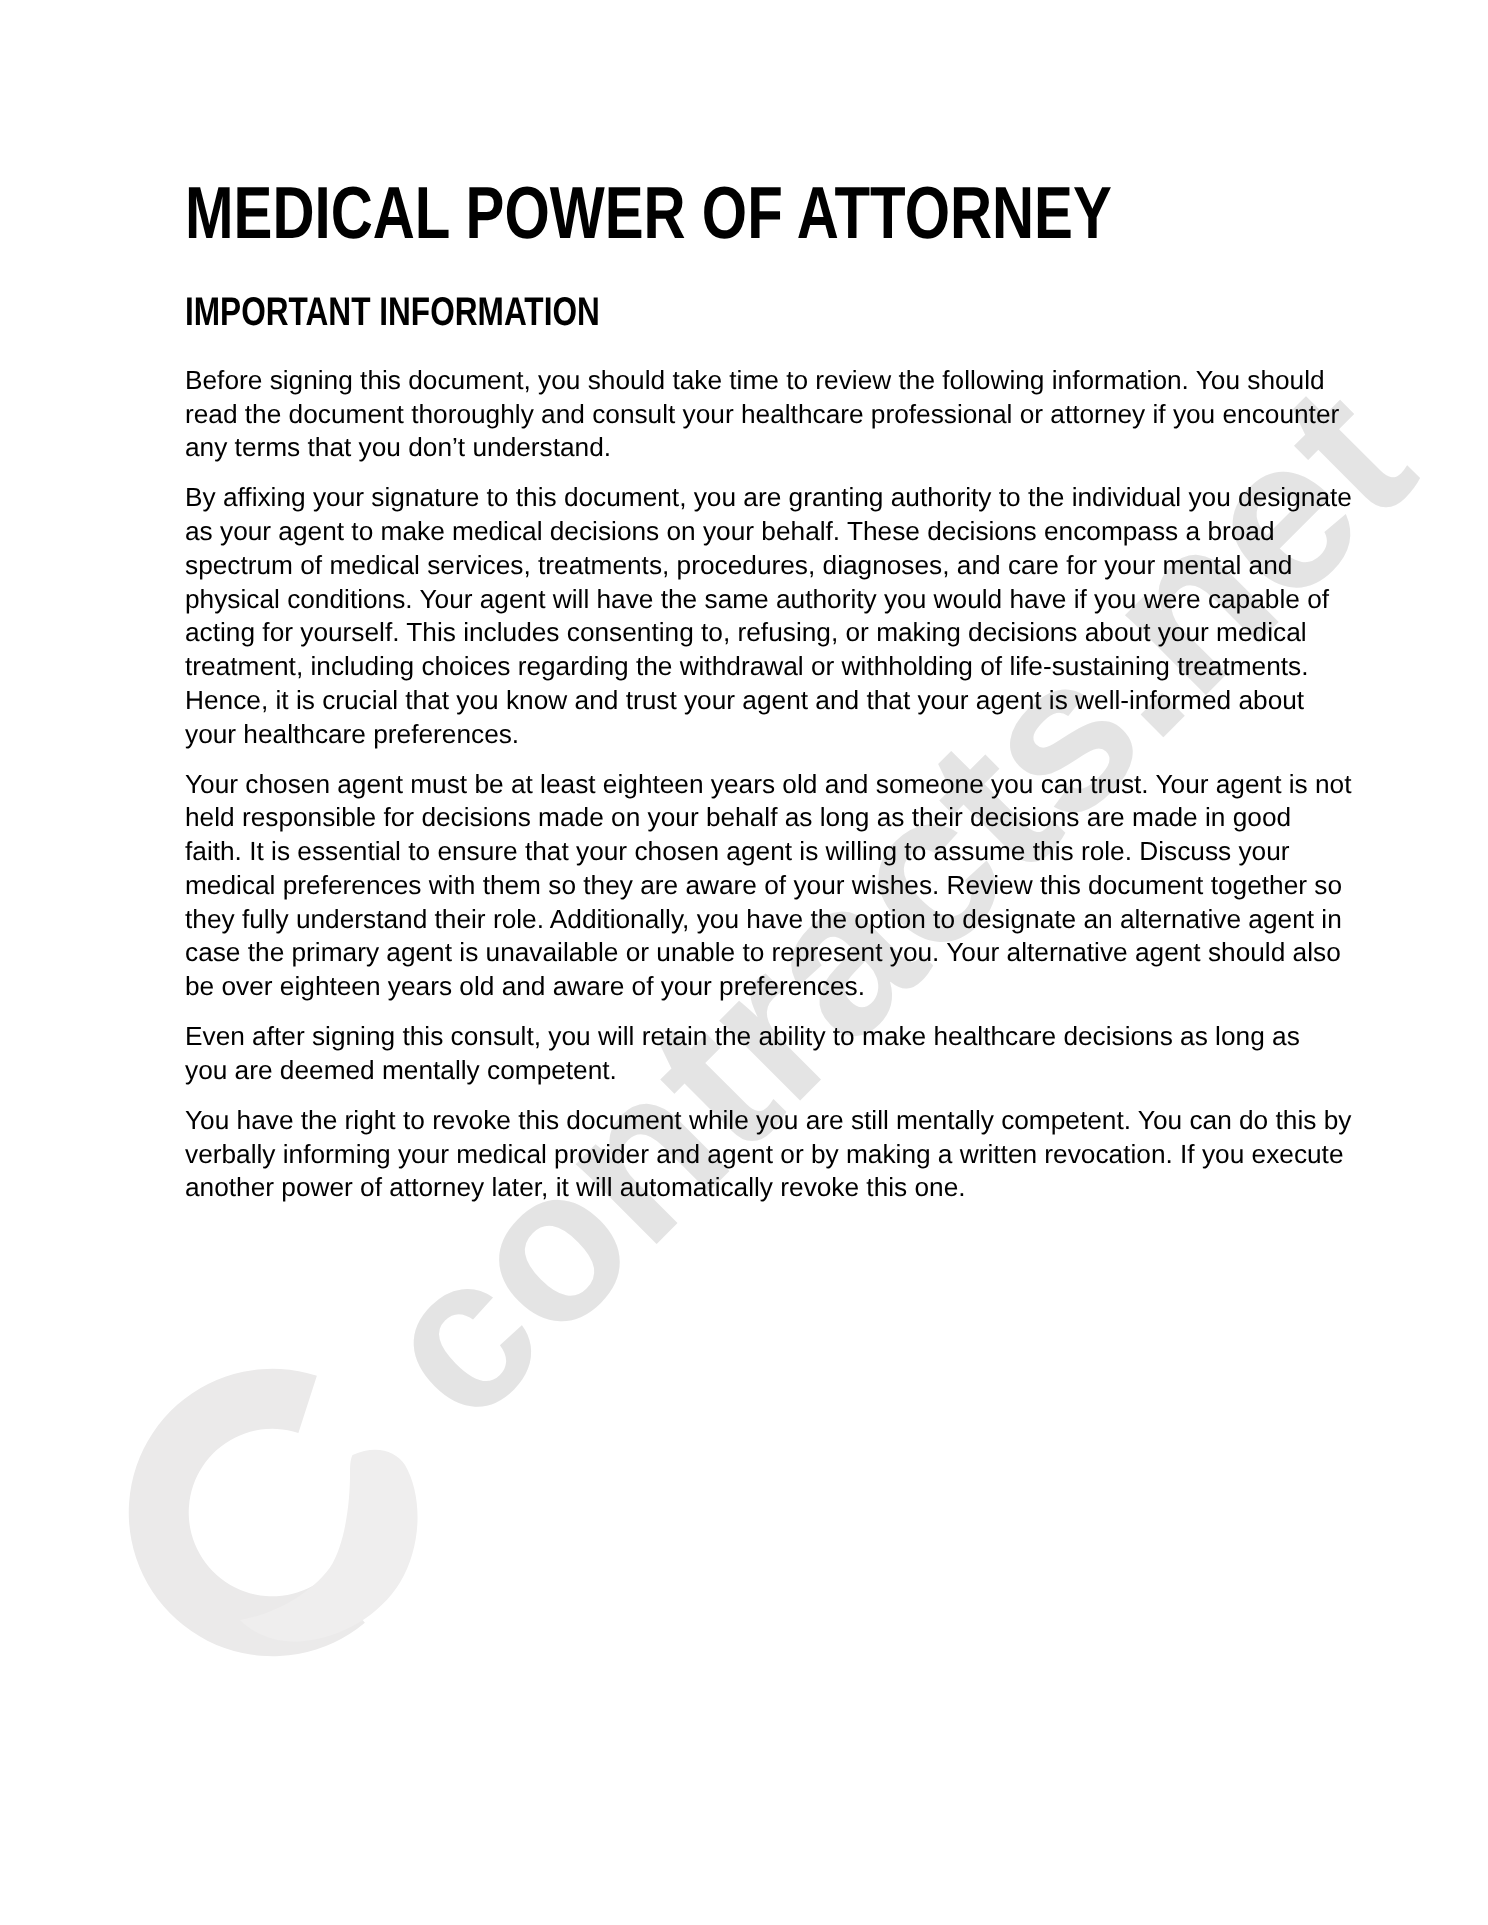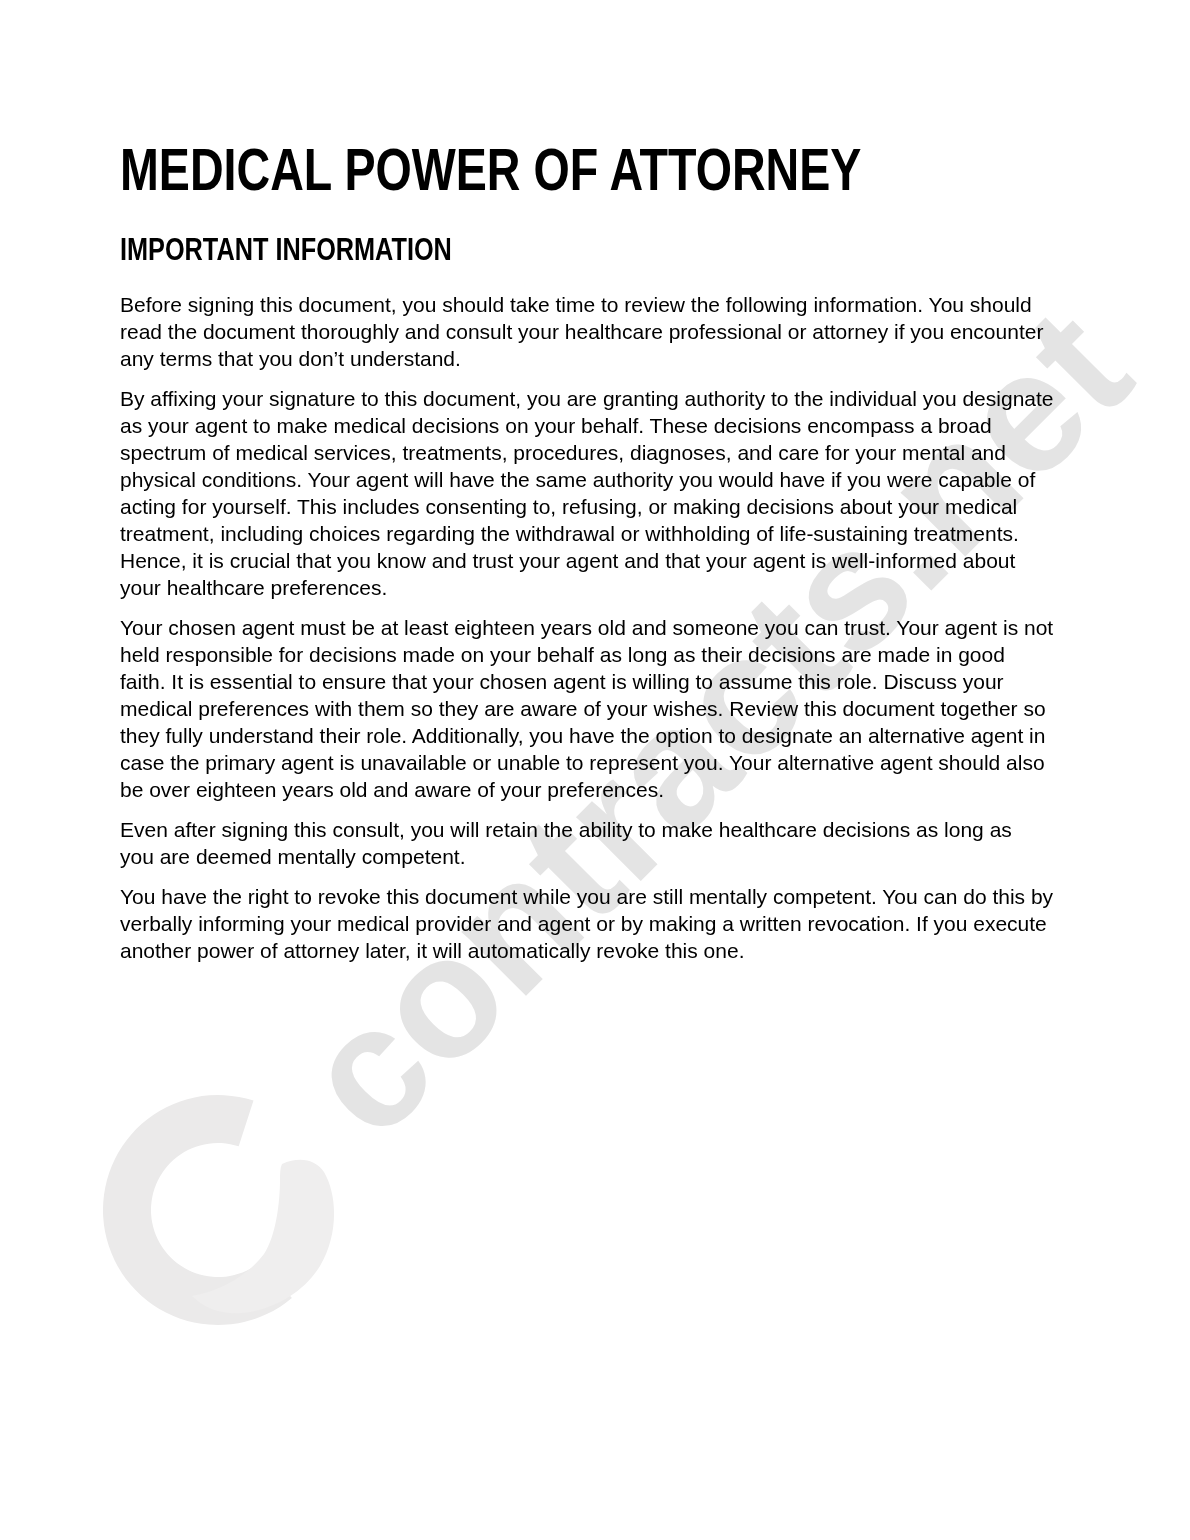--- a/index.html
+++ b/index.html
@@ -28,21 +28,21 @@
   }
   .wm-logo {
     position: absolute;
     left: 83px;
     top: 1075px;
     z-index: 0;
   }
   
   .content {
     position: absolute;
-    left: 120px;
+    left: 148px;
     top: 0;
     width: 960px;
     z-index: 1;
   }
   .doc-title {
     margin: 141px 0 0 0;
     font-size: 59px;
     line-height: 59px;
     font-weight: 700;
     transform: scaleX(0.79);

